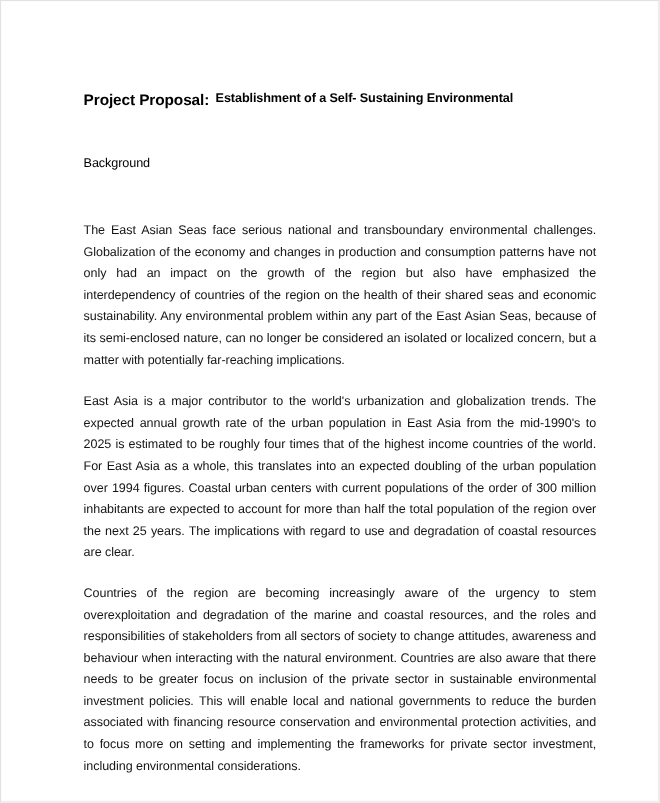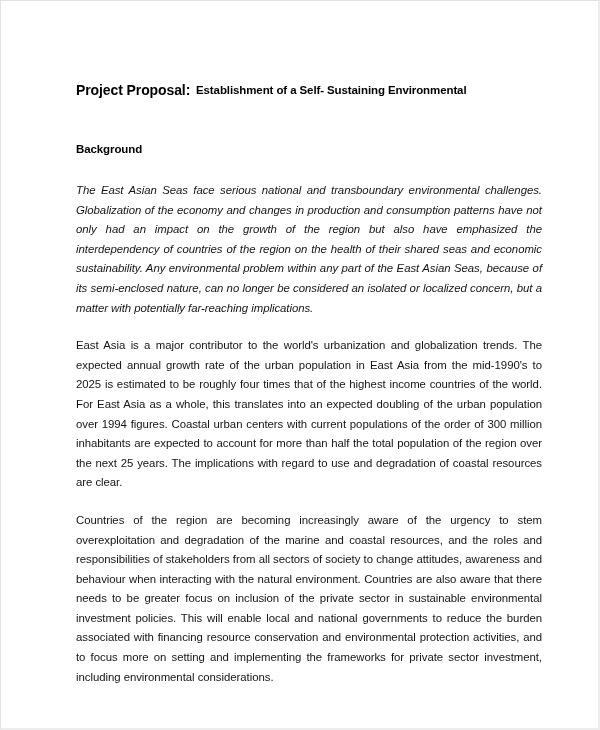--- a/index.html
+++ b/index.html
@@ -51,37 +51,36 @@
     font-weight: bold;
     line-height: 19px;
     letter-spacing: -0.1px;
     flex: 1 1 auto;
   }
   .doc-title-text .title-line {
     display: block;
   }
   .section-heading {
     font-size: 11.5px;
-    font-weight: bold;
+    font-weight: normal;
     line-height: 15px;
     letter-spacing: -0.1px;
     margin-top: 42px;
   }
   .body-paragraph {
     font-size: 11.4px;
     line-height: 19.6px;
     text-align: justify;
     text-justify: inter-word;
     letter-spacing: -0.05px;
     margin: 0;
     color: #141414;
   }
   .body-paragraph.first {
-    margin-top: 24px;
-    font-style: italic;
+    margin-top: 44px;
   }
   .body-paragraph + .body-paragraph {
     margin-top: 18px;
   }
 </style>
 </head>
 <body>
 
 <div class="page">
   <div class="page-inner">

